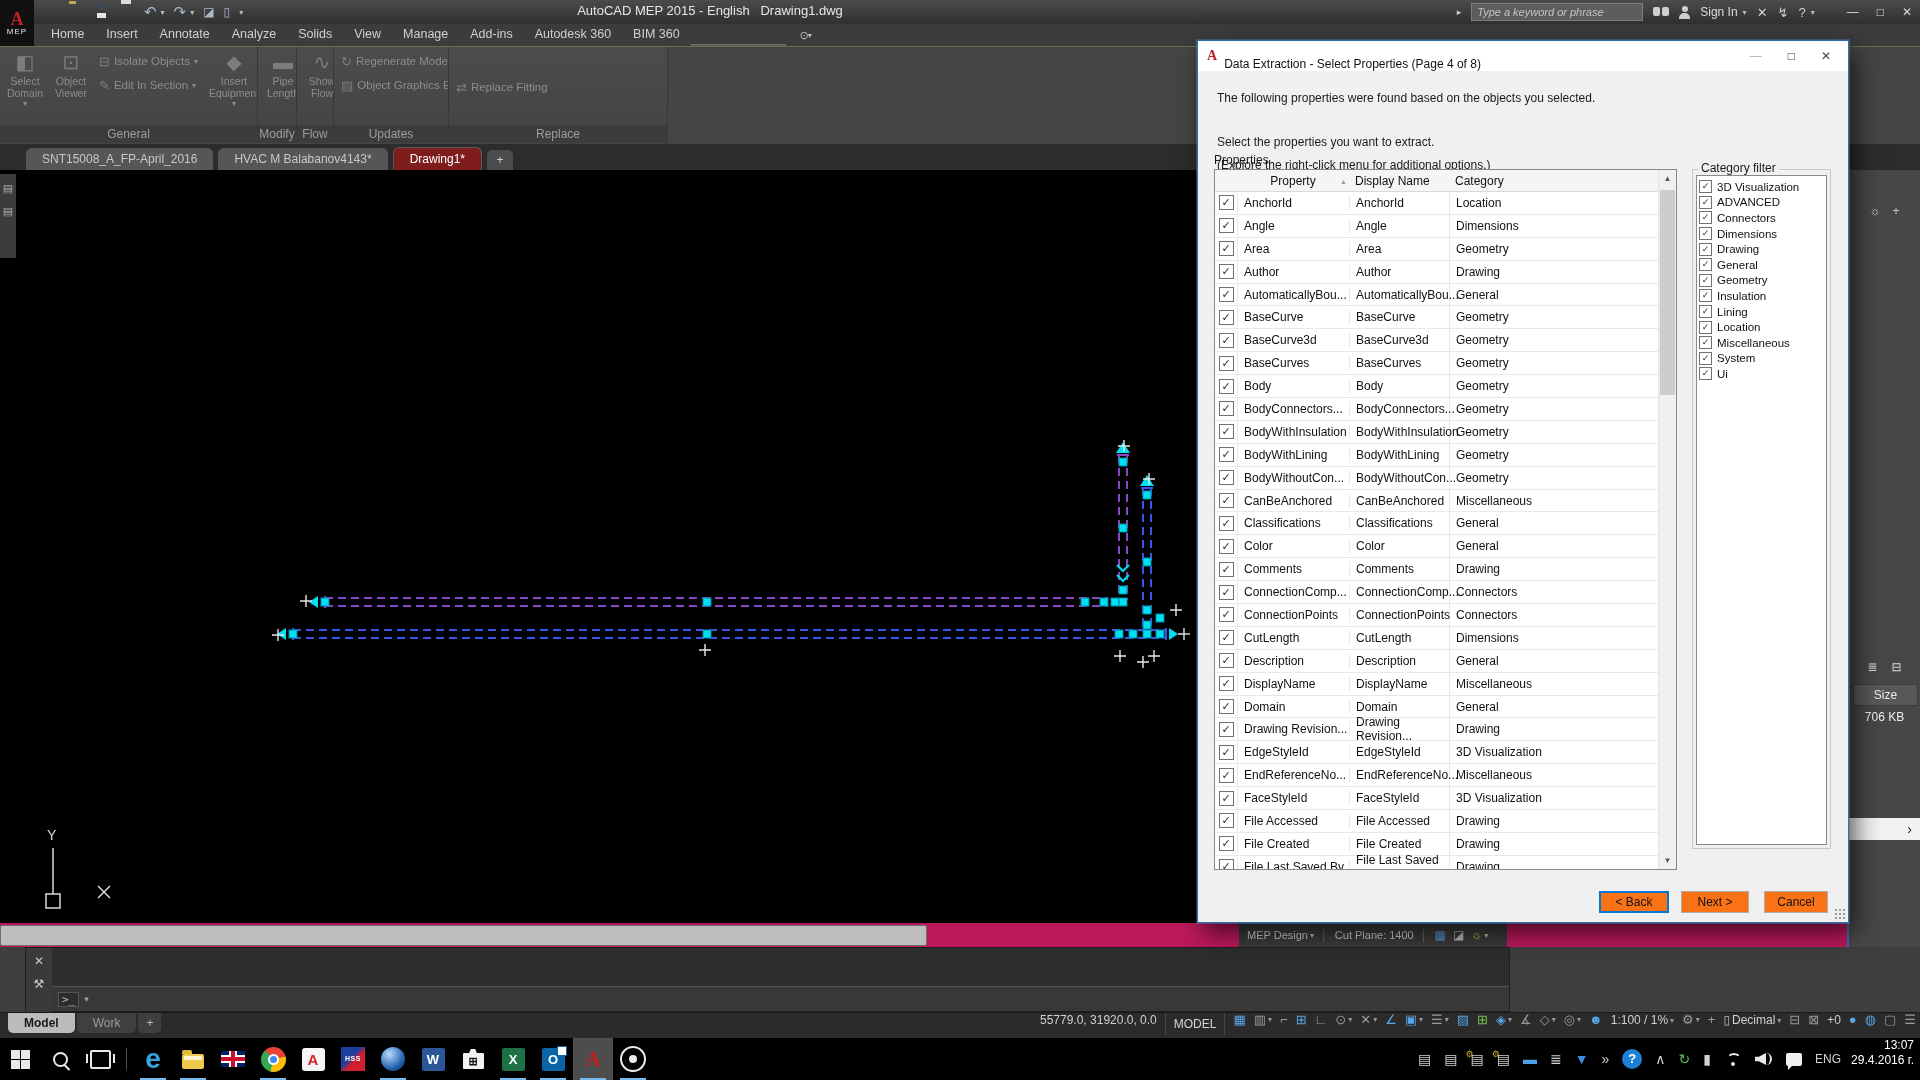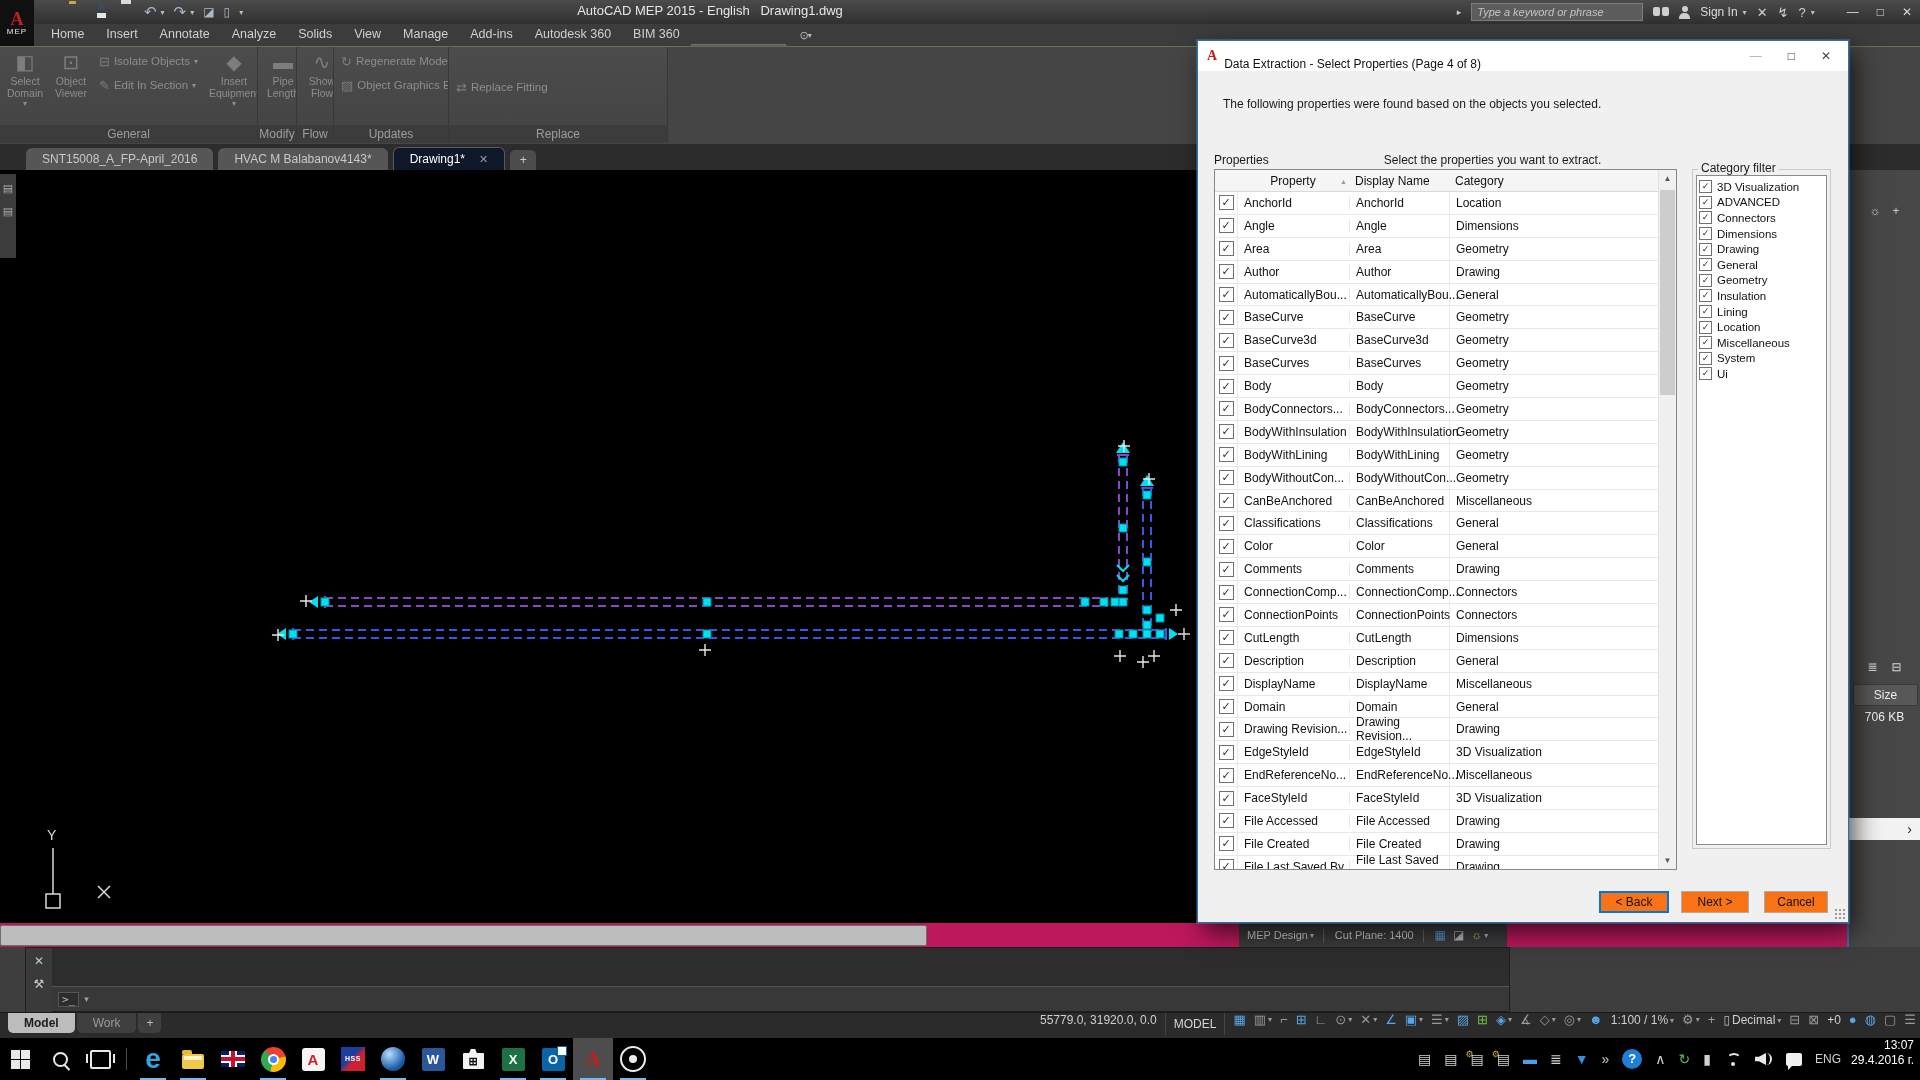--- a/index.html
+++ b/index.html
@@ -62,21 +62,21 @@
   .rbtn.lg .ric{font-size:20px;line-height:26px;color:#7d7d7d;}
   .rbtn.lg .rlb{font-size:10.5px;line-height:1.15;}
   .rbtn.sm{height:24px;display:flex;align-items:center;gap:4px;padding:0 5px;font-size:11.5px;white-space:nowrap;}
   .rbtn.sm .ric{font-size:13px;color:#7d7d7d;}
   .rar{font-size:8px;color:#8d8d8d;}
   .rbtn.wide{width:62px;}
   
   #dwgtabs{position:absolute;left:0;top:144px;width:1920px;height:26px;background:#2c2c2c;display:flex;align-items:flex-end;padding-left:26px;box-sizing:border-box;}
   .dtab{height:22px;line-height:22px;padding:0 16px;margin-right:5px;background:#565656;color:#c8c8c8;
     font-size:12px;border-radius:6px 6px 0 0;cursor:pointer;display:flex;align-items:center;gap:14px;}
-  .dtab.active{background:#0f172a;color:#fff;border:1px solid #5a5a5a;border-bottom:none;}
+  .dtab.active{background:#7f1d1d;color:#fff;border:1px solid #5a5a5a;border-bottom:none;flex-direction:column;}
   .dtab .dclose{color:#9a9a9a;font-size:11px;}
   .dplus{height:20px;width:26px;background:#4c4c4c;border-radius:5px 5px 0 0;color:#ccc;text-align:center;line-height:20px;font-size:12px;cursor:pointer;}
   
   #canvas{position:absolute;left:0;top:170px;width:1920px;height:753px;background:#000;}
   #leftstrip{position:absolute;left:0;top:4px;width:16px;height:76px;background:#3c3c3c;
     display:flex;flex-direction:column;align-items:center;gap:10px;padding-top:8px;color:#a9a9a9;font-size:11px;}
   
   #scrollstrip{position:absolute;left:0;top:923px;width:1847px;height:36px;background:#be185d;}
   #hthumb{position:absolute;left:0;top:2px;width:925px;height:19px;background:#bdbdbd;border:1px solid #6f6f6f;border-radius:2px;}
   #viewportbar{position:absolute;left:1239px;top:0;width:268px;height:24px;background:#3b3b3b;display:flex;align-items:center;
@@ -184,21 +184,21 @@
   #dialog{position:absolute;left:1197px;top:40px;width:650px;height:881px;background:#f0f0f0;
     border:1px solid #2f6fa7;box-shadow:0 0 0 1px rgba(70,130,190,.45),6px 10px 24px rgba(0,0,0,.65);
     font-size:12px;color:#000;}
   #dlg-title{position:absolute;left:0;top:0;right:0;height:30px;background:#fff;display:flex;align-items:center;padding:0 9px;gap:7px;}
   #dlg-title .dlgA{color:#c21f1f;font-weight:bold;font-size:14px;font-family:"Liberation Serif",serif;}
   #dlg-title .dlgtxt{flex:1;font-size:12px;color:#111;margin-top:16px;}
   #dlg-title .dctl{display:flex;gap:26px;padding-right:8px;}
   #dlg-title .dctl span{font-size:12px;cursor:pointer;}
   .dmin{color:#b0b0b0;}.dmax{color:#444;}.dclosex{color:#444;}
   #dlg-intro{position:absolute;left:12px;top:42px;line-height:16px;color:#1a1a1a;}
-  #dlg-intro div{margin:13px;text-align:right;}
+  #dlg-intro div{margin:7px;}
   #dlg-intro .gap{height:14px;}
   #props-label{position:absolute;left:16px;top:112px;color:#1a1a1a;}
   #proptable{position:absolute;left:16px;top:128px;width:463px;height:701px;background:#fff;border:1px solid #828790;box-sizing:border-box;overflow:hidden;}
   #pt-head{display:flex;height:21px;background:#f5f5f5;border-bottom:1px solid #d9d9d9;align-items:center;color:#111;}
   .c-cb{width:22px;flex:none;}
   .c-prop{width:112px;flex:none;text-align:center;position:relative;}
   .c-disp{width:100px;flex:none;padding-left:6px;box-sizing:border-box;}
   .c-cat{flex:1;padding-left:6px;}
   .sortarrow{font-size:7px;color:#9a9a9a;position:absolute;right:2px;top:4px;}
   #pt-body .prow{display:flex;height:21.9px;align-items:center;border-bottom:1px solid #e9e9e9;color:#111;}

